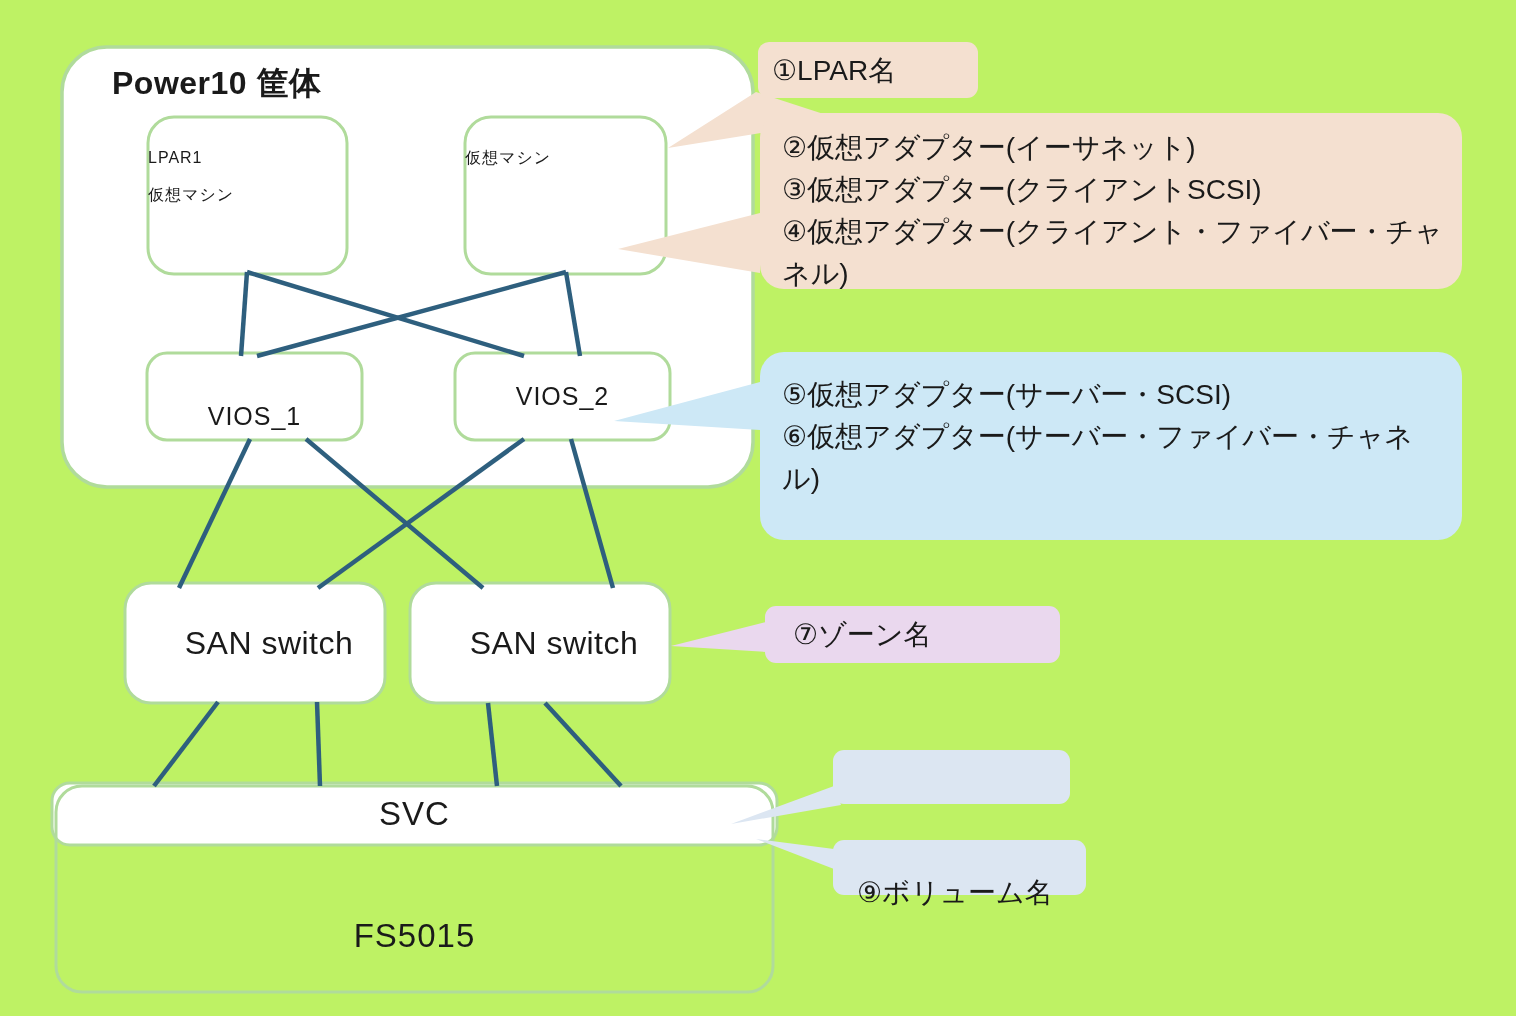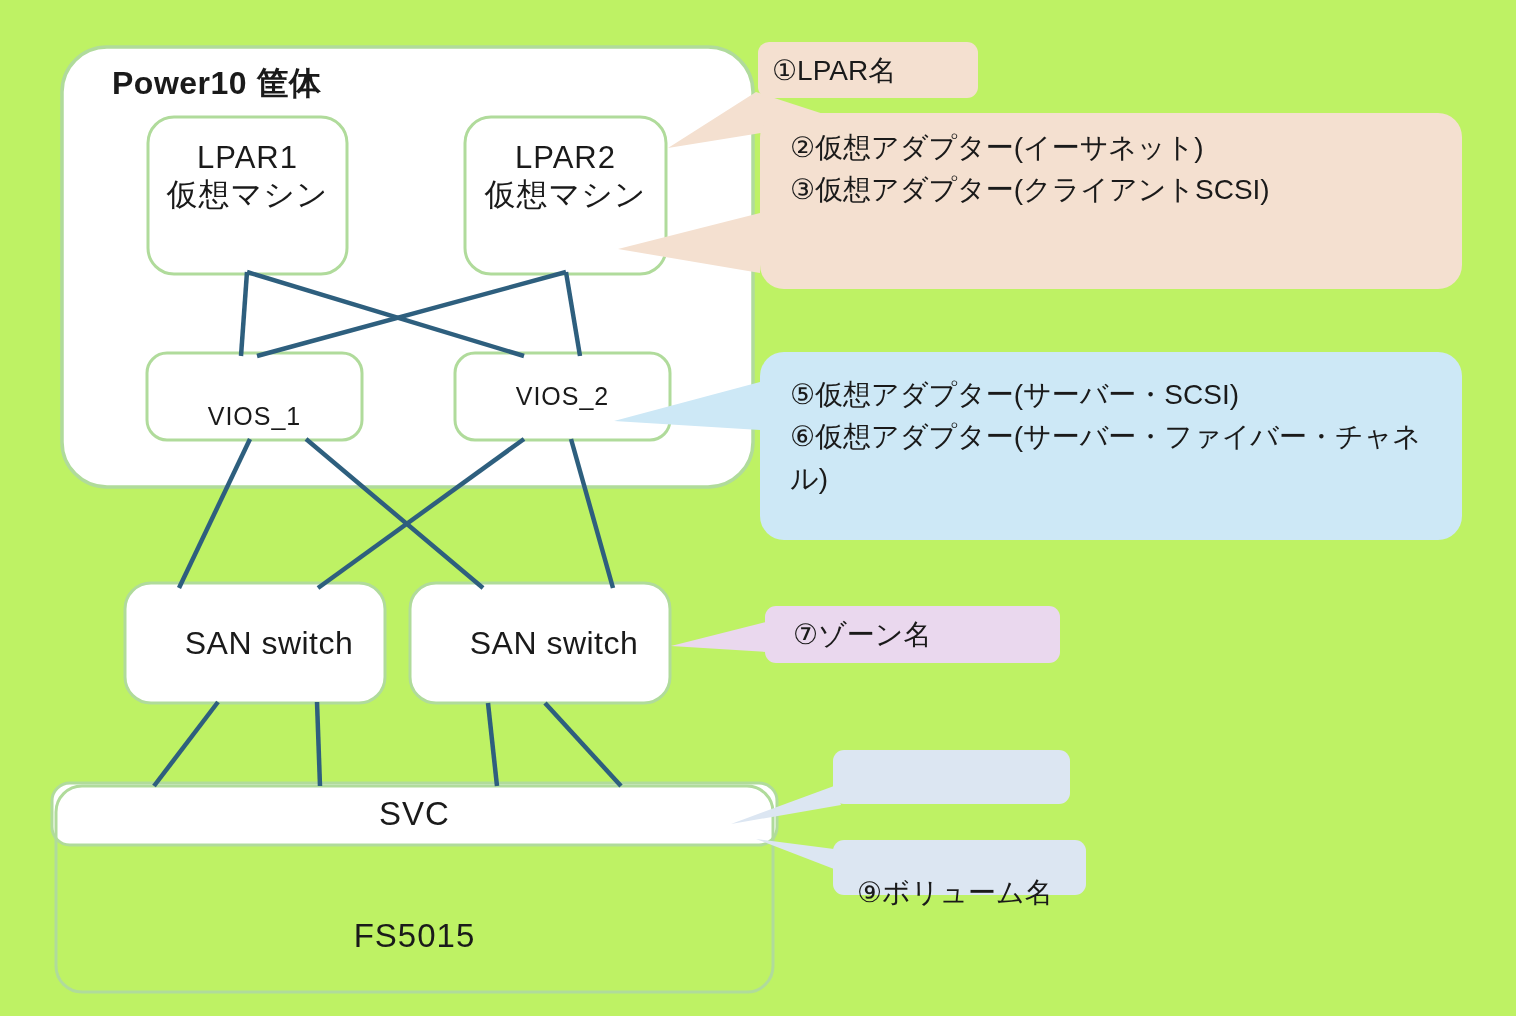--- a/index.html
+++ b/index.html
@@ -12,25 +12,25 @@
     --text-color:#1a1a1a;
   }
   *{margin:0;padding:0;box-sizing:border-box;}
   html,body{background:#ffffff;}
   body{font-family:"Liberation Sans","DejaVu Sans",sans-serif;color:var(--text-color);}
   #stage{position:relative;width:1516px;height:1016px;background:#bef264;overflow:hidden;}
   #canvas{position:absolute;left:0;top:0;}
   .lbl{position:absolute;color:var(--text-color);}
   .center-flex{display:flex;align-items:center;justify-content:center;text-align:center;}
   .chassis-title{font-size:32px;font-weight:bold;letter-spacing:0.5px;}
-  .node-2line{font-size:31px;line-height:37px;text-align:center;letter-spacing:1px;}
+  .node-2line{font-size:16px;line-height:37px;letter-spacing:1px;}
   .vios-label{font-size:25px;letter-spacing:1px;}
   .san-label{font-size:32px;letter-spacing:0.5px;padding-left:28px;}
   .storage-label{font-size:33px;letter-spacing:1px;}
-  .callout-text{font-size:28px;line-height:42px;margin-left:8px;}
+  .callout-text{font-size:28px;line-height:42px;}
   .callout-single{display:flex;align-items:center;font-size:28px;}
 </style>
 </head>
 <body>
 
 <div id="stage">
 
   <svg id="canvas" width="1516" height="1016" viewBox="0 0 1516 1016">
 
     <rect x="62" y="47" width="691" height="440" rx="45" fill="#ffffff" stroke="var(--box-border-green)" stroke-width="3.5"></rect>
@@ -79,38 +79,38 @@
     <rect x="833" y="840" width="253" height="55" rx="11" fill="var(--callout-bluegray)"></rect>
   </svg>
 
   <div class="lbl chassis-title" style="left:112px;top:62px;">Power10 筐体</div>
 
   <div class="lbl node-2line" style="left:148px;top:139px;width:199px;">
     <div>LPAR1</div>
     <div>仮想マシン</div>
   </div>
   <div class="lbl node-2line" style="left:465px;top:139px;width:201px;">
-    <div>LPAR2</div>
     <div>仮想マシン</div>
   </div>
 
   <div class="lbl center-flex vios-label" style="left:147px;top:373px;width:215px;height:87px;">VIOS_1</div>
   <div class="lbl center-flex vios-label" style="left:455px;top:353px;width:215px;height:87px;">VIOS_2</div>
 
   <div class="lbl center-flex san-label" style="left:125px;top:583px;width:260px;height:120px;">SAN switch</div>
   <div class="lbl center-flex san-label" style="left:410px;top:583px;width:260px;height:120px;">SAN switch</div>
 
   <div class="lbl center-flex storage-label" style="left:52px;top:783px;width:725px;height:62px;">SVC</div>
   <div class="lbl center-flex storage-label" style="left:56px;top:845px;width:717px;height:181px;">FS5015</div>
 
   <div class="lbl callout-single" style="left:772px;top:42px;width:206px;height:58px;">①LPAR名</div>
 
   <div class="lbl callout-text" style="left:782px;top:127px;width:662px;">
     <div>②仮想アダプター(イーサネット)</div>
     <div>③仮想アダプター(クライアントSCSI)</div>
+    <div>④仮想アダプター(クライアント・ファイバー・チャネル)</div>
   </div>
 
   <div class="lbl callout-text" style="left:782px;top:374px;width:662px;">
     <div>⑤仮想アダプター(サーバー・SCSI)</div>
     <div>⑥仮想アダプター(サーバー・ファイバー・チャネル)</div>
   </div>
 
   <div class="lbl callout-single" style="left:793px;top:606px;width:267px;height:58px;">⑦ゾーン名</div>
   <div class="lbl callout-single" style="left:857px;top:840px;width:229px;height:55px;margin-top:25px;">⑨ボリューム名</div>
 

